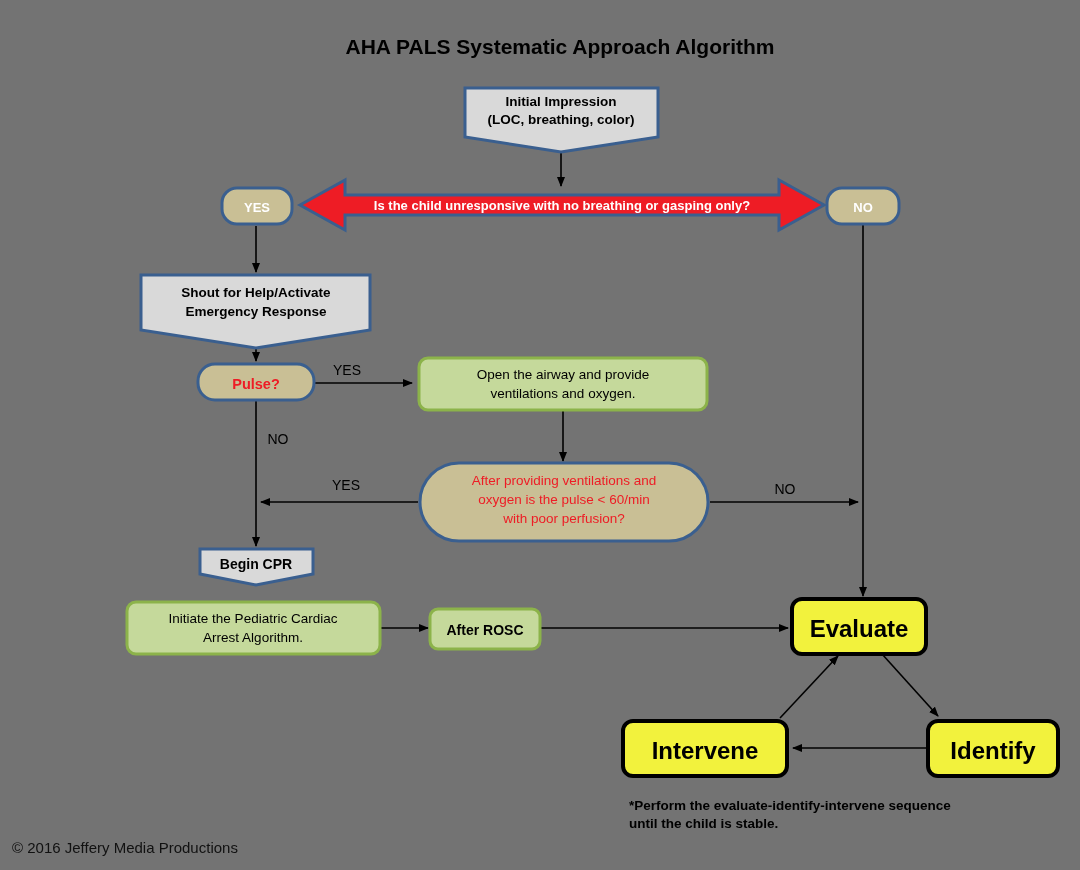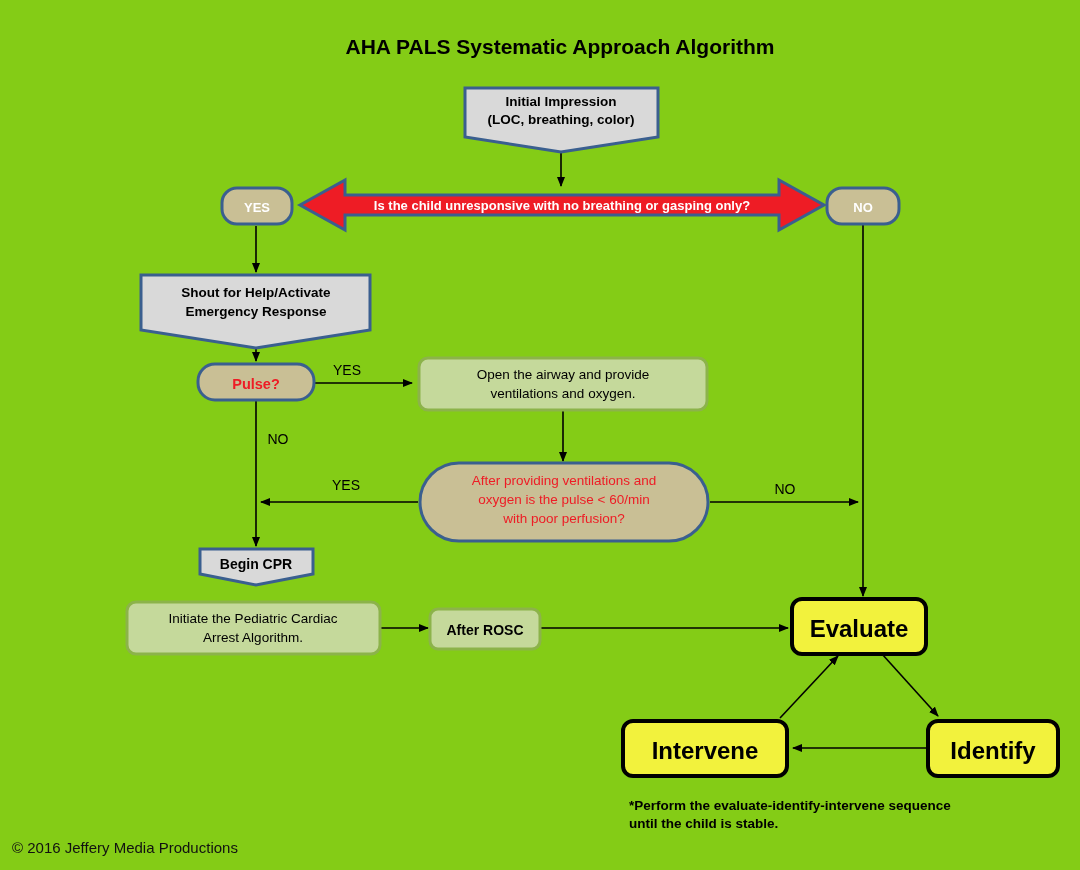--- a/index.html
+++ b/index.html
@@ -1,17 +1,17 @@
 <!DOCTYPE html>
 <html><head>
 <meta charset="utf-8">
 <style>
   html,body{margin:0;padding:0;background:#ffffff;}
   body{width:1080px;height:870px;font-family:"Liberation Sans",sans-serif;overflow:hidden;}
-  #stage{position:relative;width:1080px;height:870px;background:#84cc16;}
+  #stage{position:relative;width:1080px;height:870px;background:#737373;}
   svg{position:absolute;top:0;left:0;width:1080px;height:870px;}
   .nodeText{font-family:"Liberation Sans",sans-serif;}
 </style>
 </head>
 <body>
 
 <div id="stage">
   <svg viewBox="0 0 1080 870" xmlns="http://www.w3.org/2000/svg">
     <defs>
       <marker id="arrowBlack" markerWidth="10" markerHeight="8" refX="9" refY="4" orient="auto" markerUnits="userSpaceOnUse">

